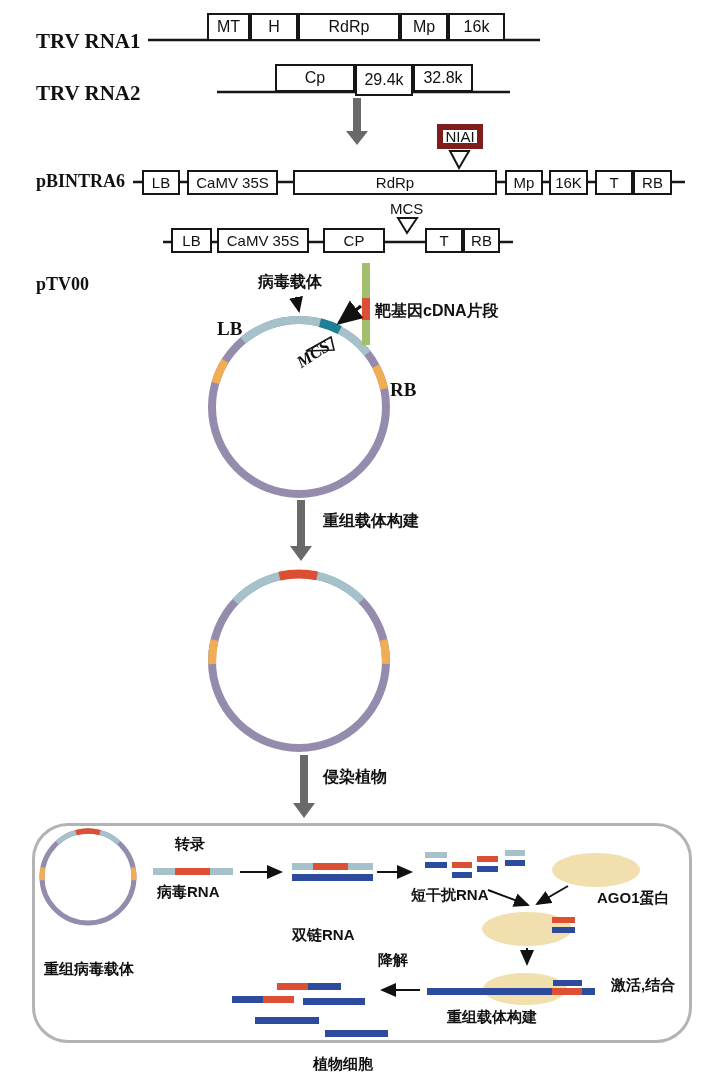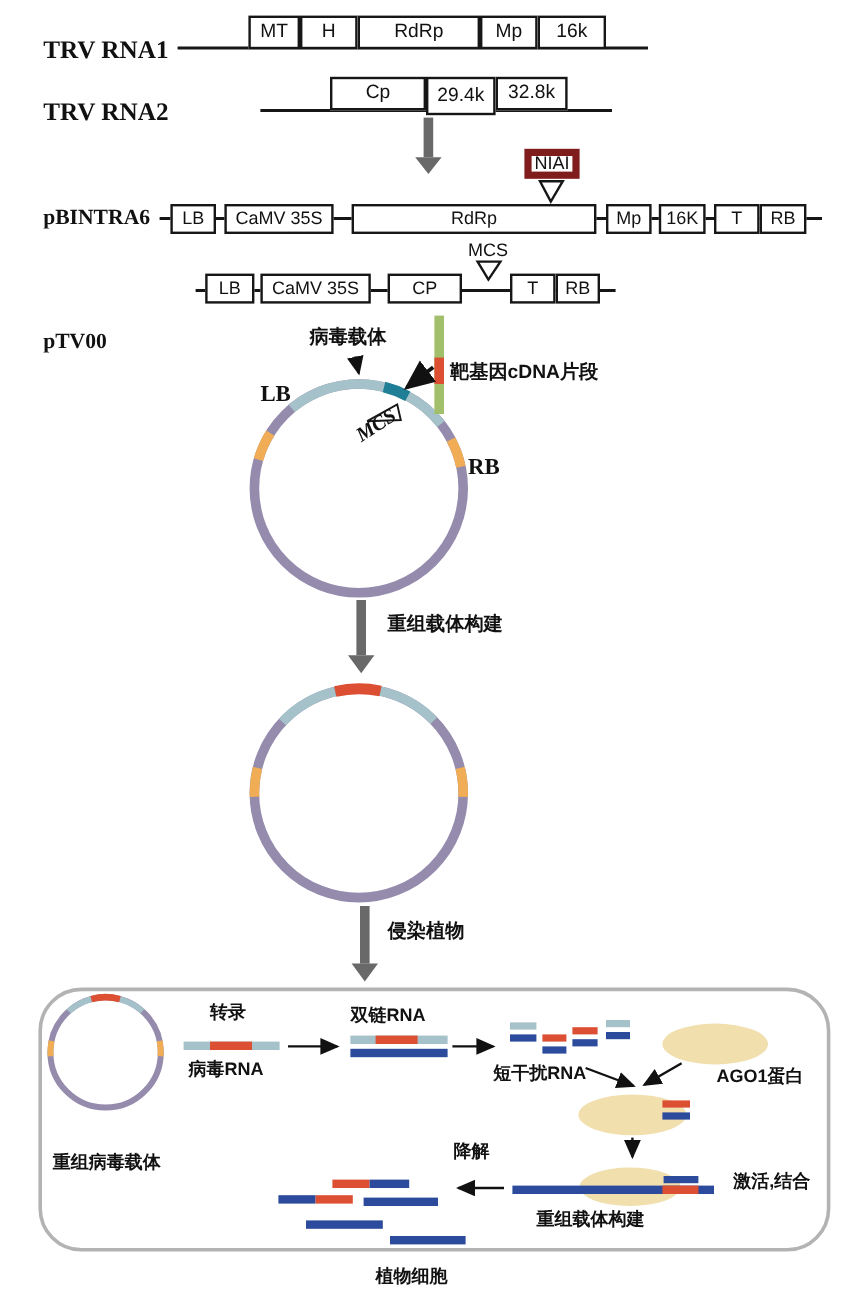--- a/index.html
+++ b/index.html
@@ -200,21 +200,21 @@
   <div class="txt lbrb" style="left:390px;top:379px;">RB</div>
   <div class="txt mcs-it" style="left:293px;top:356px;">MCS</div>
 
   <div class="txt cn" style="left:323px;top:512px;text-align:right;">重组载体构建</div>
   <div class="txt cn" style="left:323px;top:768px;">侵染植物</div>
 
   <div class="cellbox"></div>
   <div class="txt cn15" style="left:44px;top:932px;margin-top:28px;">重组病毒载体</div>
   <div class="txt cn15" style="left:175px;top:835px;">转录</div>
   <div class="txt cn15" style="left:157px;top:883px;">病毒RNA</div>
-  <div class="txt cn15" style="left:292px;top:838px;">双链RNA</div>
+  <div class="txt cn15" style="left:292px;top:926px;">双链RNA</div>
   <div class="txt cn15" style="left:411px;top:886px;">短干扰RNA</div>
   <div class="txt cn15" style="left:597px;top:889px;">AGO1蛋白</div>
   <div class="txt cn15" style="left:378px;top:951px;">降解</div>
   <div class="txt cn15" style="left:447px;top:1008px;">重组载体构建</div>
   <div class="txt cn15" style="left:611px;top:976px;">激活,结合</div>
   <div class="txt cn15" style="left:313px;top:1055px;">植物细胞</div>
 
 </div>
 
 </body></html>

